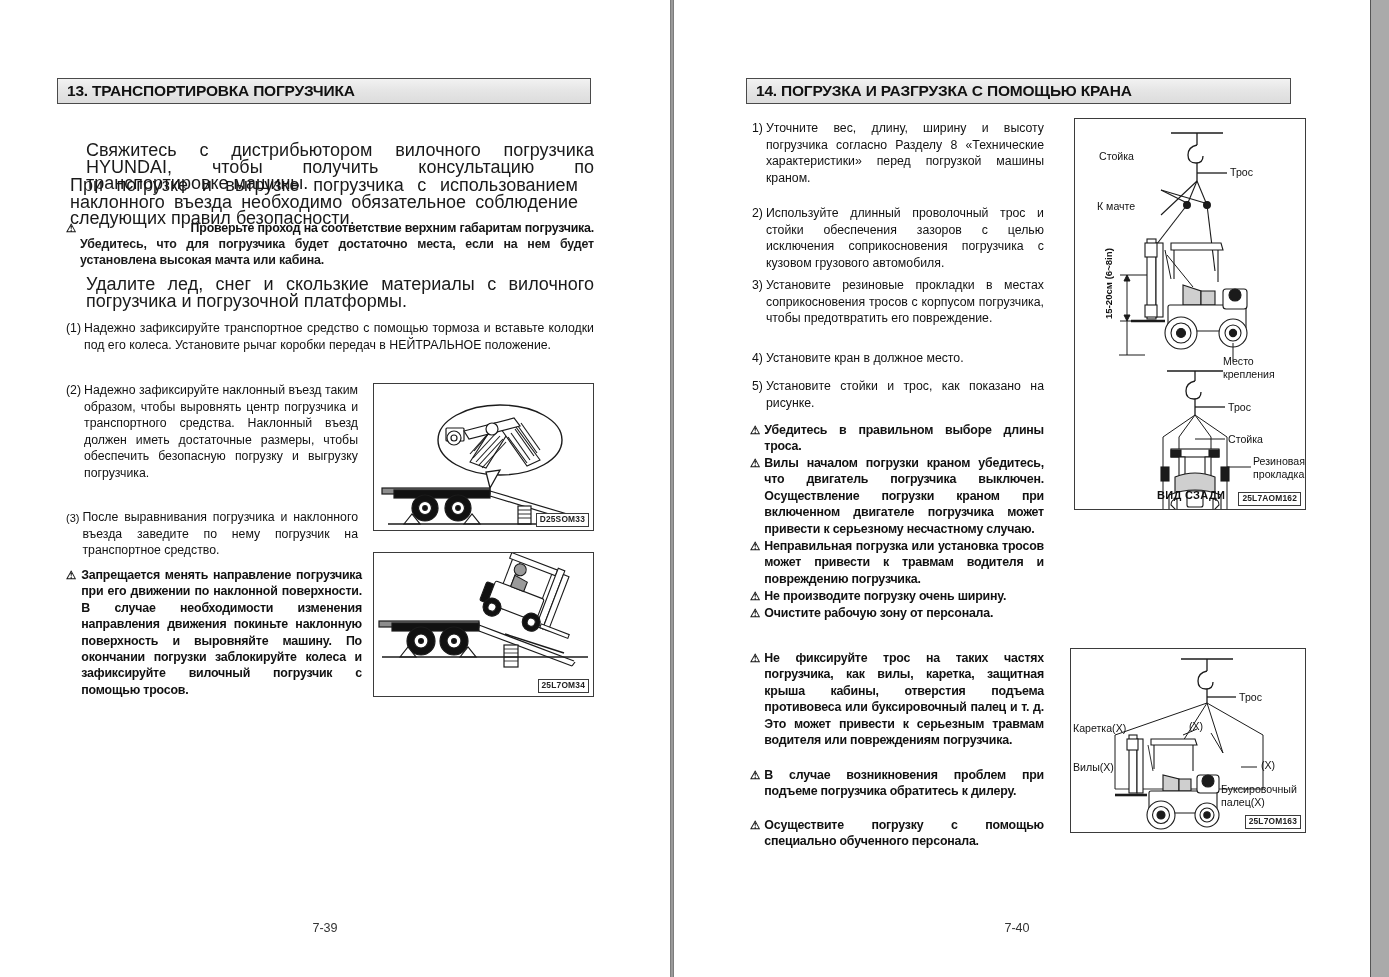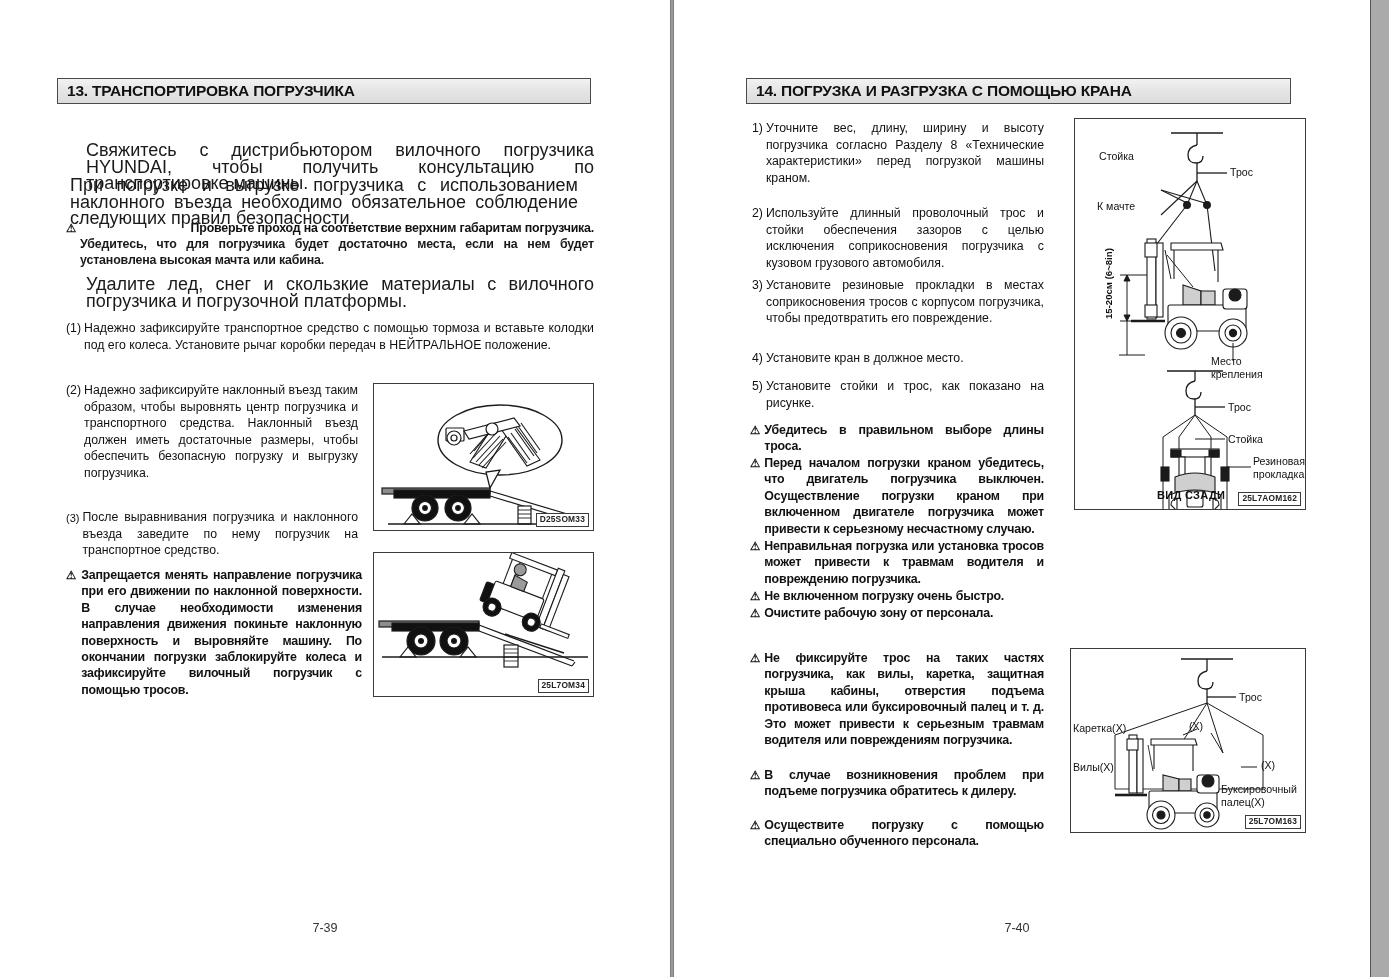--- a/index.html
+++ b/index.html
@@ -369,31 +369,31 @@
       <span class="content">Установите стойки и трос, как показано на рисунке.</span>
     </div>
 
     <div class="item warn" style="left:76px; top:422px; width:294px;">
       <span class="marker" style="padding-right:4px;">⚠</span>
       <span class="content">Убедитесь в правильном выборе длины троса.</span>
     </div>
 
     <div class="item warn" style="left:76px; top:455px; width:294px;">
       <span class="marker" style="padding-right:4px;">⚠</span>
-      <span class="content">Перед началом погрузки краном убедитесь, что двигатель погрузчика выключен. Осуществление погрузки краном при включенном двигателе погрузчика может привести к серьезному несчастному случаю.</span>
+      <span class="content">Вилы началом погрузки краном убедитесь, что двигатель погрузчика выключен. Осуществление погрузки краном при включенном двигателе погрузчика может привести к серьезному несчастному случаю.</span>
     </div>
 
     <div class="item warn" style="left:76px; top:538px; width:294px;">
       <span class="marker" style="padding-right:4px;">⚠</span>
       <span class="content">Неправильная погрузка или установка тросов может привести к травмам водителя и повреждению погрузчика.</span>
     </div>
 
     <div class="item warn" style="left:76px; top:588px; width:294px;">
       <span class="marker" style="padding-right:4px;">⚠</span>
-      <span class="content" style="text-align:left;">Не включенном погрузку очень быстро.</span>
+      <span class="content" style="text-align:left;">Не производите погрузку очень ширину.</span>
     </div>
 
     <div class="item warn" style="left:76px; top:605px; width:294px;">
       <span class="marker" style="padding-right:4px;">⚠</span>
       <span class="content" style="text-align:left;">Очистите рабочую зону от персонала.</span>
     </div>
 
     <div class="item warn" style="left:76px; top:650px; width:294px;">
       <span class="marker" style="padding-right:4px;">⚠</span>
       <span class="content">Не фиксируйте трос на таких частях погрузчика, как вилы, каретка, защитная крыша кабины, отверстия подъема противовеса или буксировочный палец и т. д. Это может привести к серьезным травмам водителя или повреждениям погрузчика.</span>
@@ -515,21 +515,21 @@
           <path d="M94 376 q26 -10 52 0 l0 16 l-52 0 Z"></path>
           <rect x="112" y="372" width="16" height="16" rx="2"></rect>
           <path d="M96 386 q0 -6 6 -6 l0 12 Z" fill="#ffffff"></path>
           <path d="M144 386 q0 -6 -6 -6 l0 12 Z" fill="#ffffff"></path>
         </g>
       </svg>
 
       <div class="fig-label" style="left:24px; top:31px;">Стойка</div>
       <div class="fig-label" style="left:155px; top:47px;">Трос</div>
       <div class="fig-label" style="left:22px; top:81px;">К мачте</div>
-      <div class="fig-label" style="left:136px; top:236px; width:72px; white-space:normal;">Место крепления</div>
+      <div class="fig-label" style="left:148px; top:236px; width:72px; white-space:normal;">Место крепления</div>
       <div class="fig-label vert" style="left:28px; top:200px; width:60px;">15-20см (6~8in)</div>
 
       <div class="fig-label" style="left:153px; top:282px;">Трос</div>
       <div class="fig-label" style="left:153px; top:314px;">Стойка</div>
       <div class="fig-label" style="left:178px; top:336px; width:56px; white-space:normal;">Резиновая прокладка</div>
 
       <div class="fig-caption" style="left:82px; top:370px;">ВИД СЗАДИ</div>
       <div class="fig-code">25L7AOM162</div>
     </div>
 

